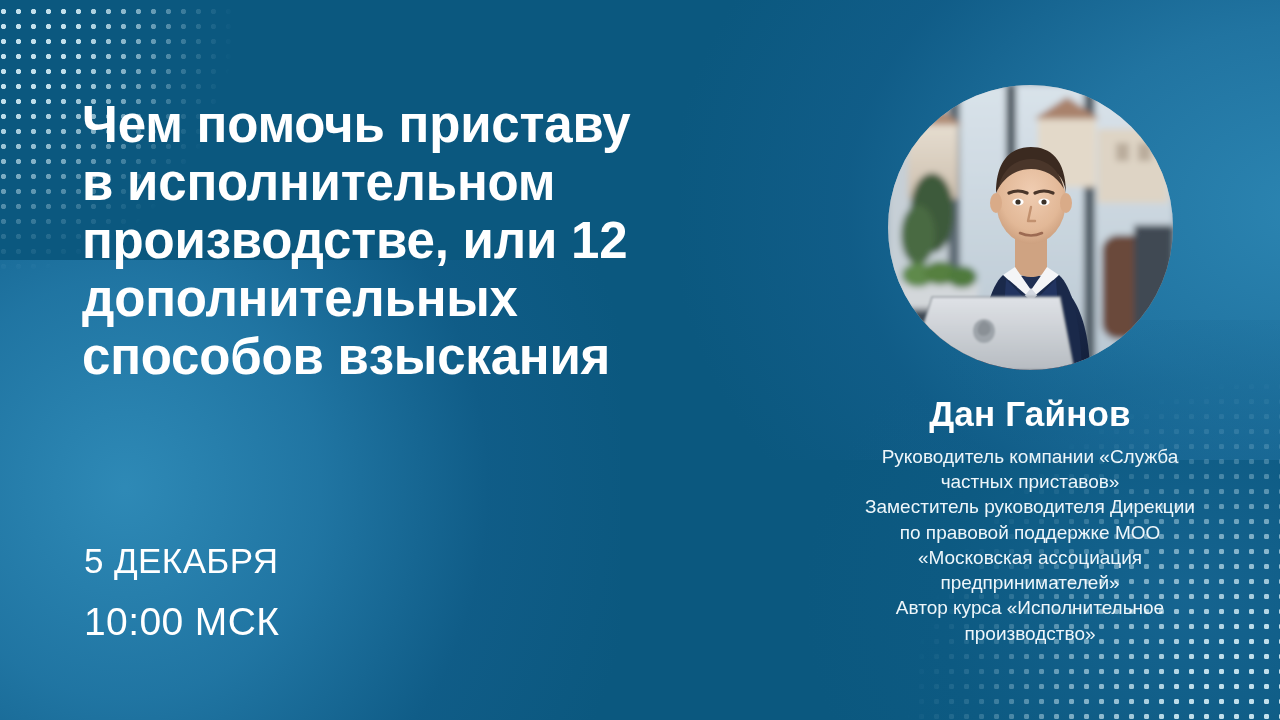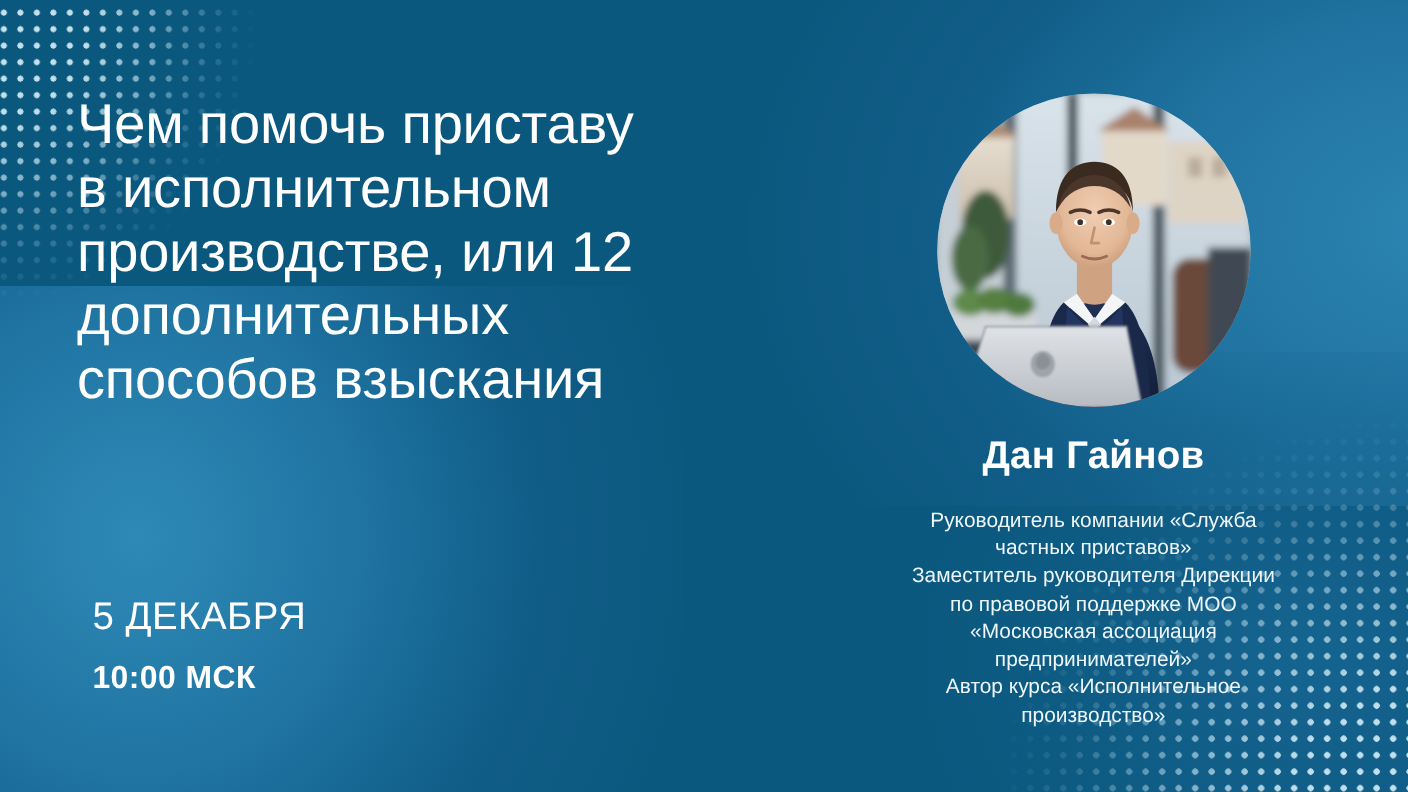--- a/index.html
+++ b/index.html
@@ -111,53 +111,53 @@
                    rgba(0,0,0,0) 97%);
     opacity: 0.95;
   }
 
   
   .headline {
     position: absolute;
     left: 70px;
     top: 84px;
     width: 660px;
-    margin: 0;
+    margin: 12px;
     color: #ffffff;
     font-size: 51px;
     line-height: 1.135;
-    font-weight: 400;
+    font-weight: 700;
     letter-spacing: -0.2px;
     white-space: pre-line;
   }
   .when {
     position: absolute;
     left: 72px;
     top: 543px;
     color: #ffffff;
     margin-left: 12px;
   }
   .when-date {
     font-size: 35px;
     font-weight: 400;
     line-height: 1.0;
     letter-spacing: 0.4px;
   }
   .when-time {
-    font-size: 29px;
-    font-weight: 700;
+    font-size: 39px;
+    font-weight: 400;
     line-height: 1.0;
     letter-spacing: 0.4px;
     margin-top: 24px;
   }
 
   
   .speaker {
     position: absolute;
-    left: 774px;
+    left: 810px;
     top: 80px;
     width: 440px;
     text-align: center;
   }
   .photo-wrap {
     width: 285px;
     height: 285px;
     margin: 5px auto 0 auto;
     border-radius: 50%;
     overflow: hidden;
@@ -168,21 +168,21 @@
 
   .speaker-name {
     margin-top: 26px;
     color: #ffffff;
     font-size: 35px;
     font-weight: 700;
     line-height: 1.05;
     letter-spacing: 0.2px;
   }
   .speaker-bio {
-    margin-top: 28px;
+    margin-top: 11px;
     color: #eef6fa;
     font-size: 19px;
     line-height: 1.33;
     font-weight: 400;
     white-space: pre-line;
   }
 </style>
 </head>
 <body>
 

